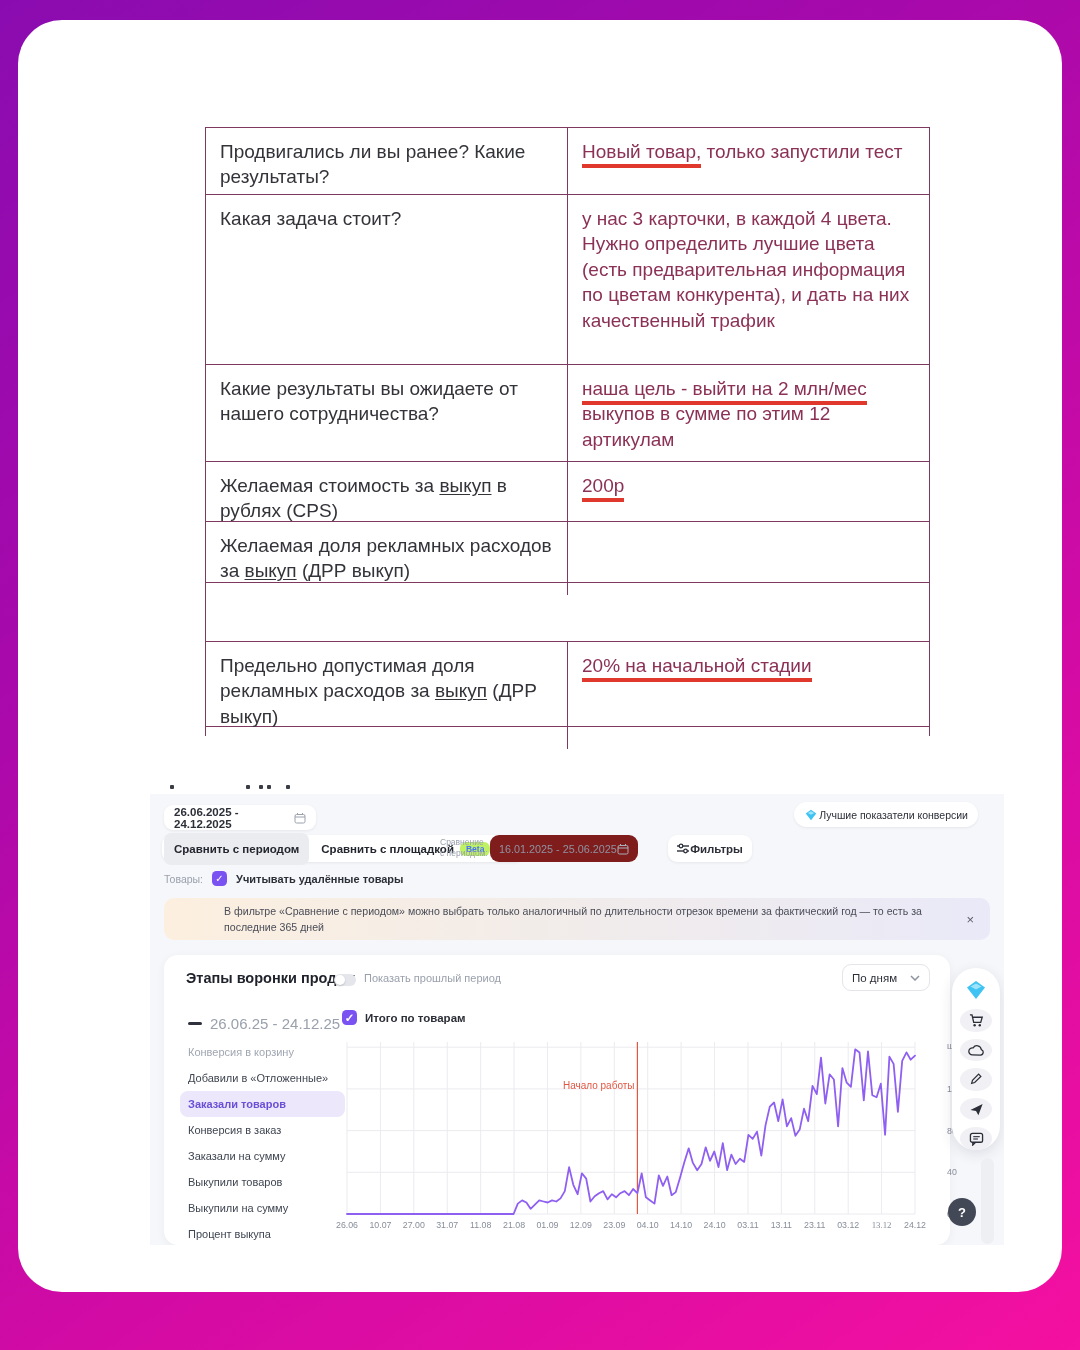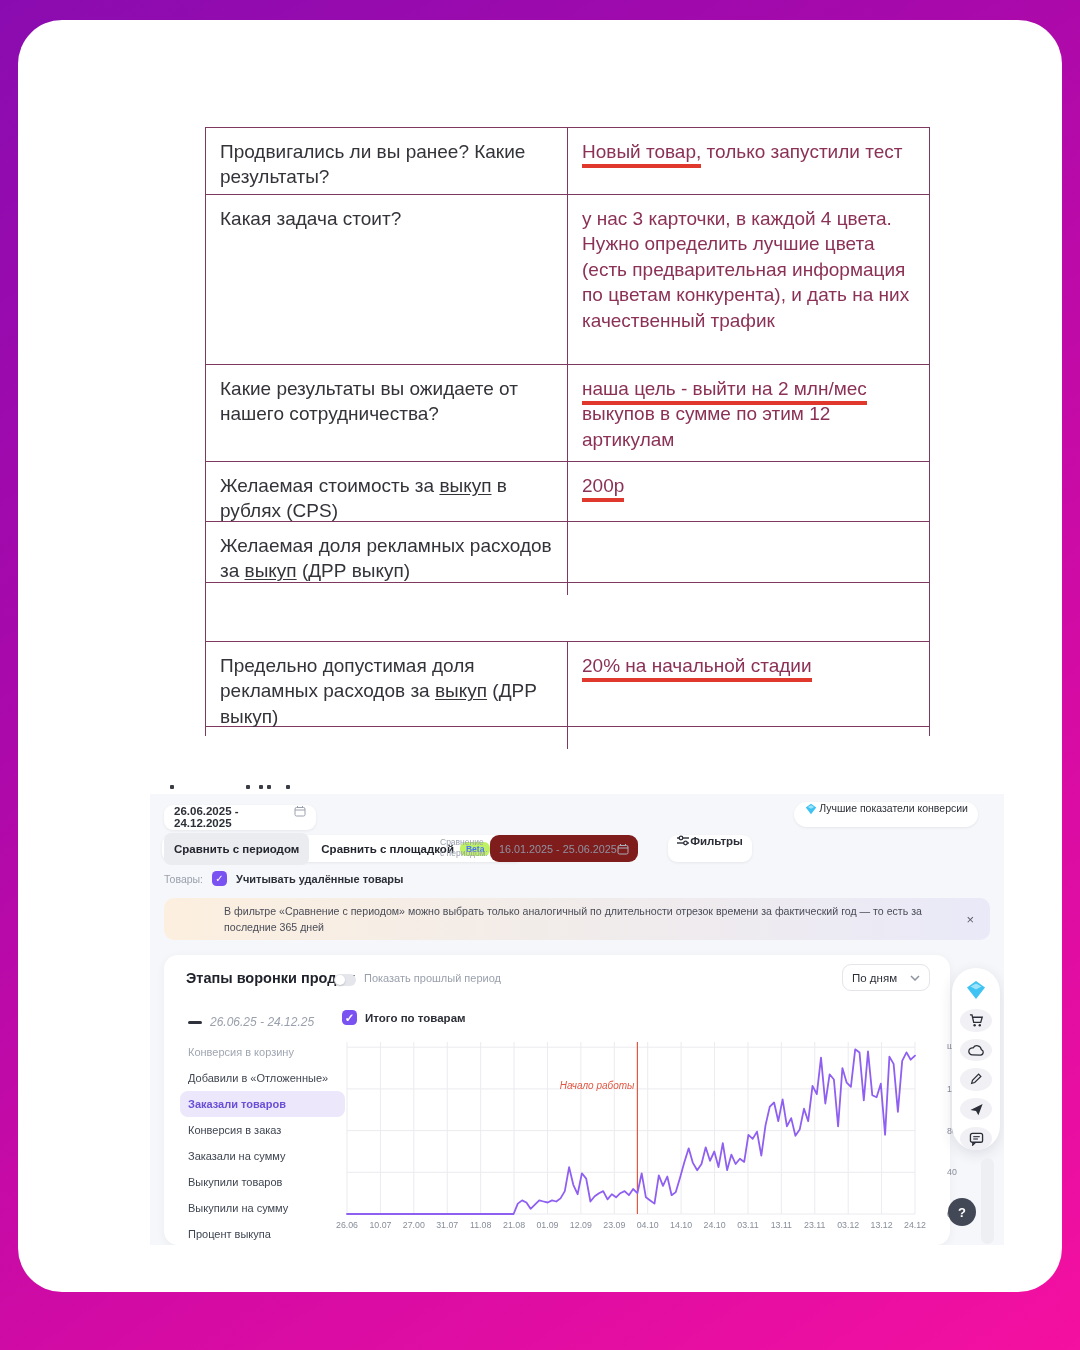--- a/index.html
+++ b/index.html
@@ -20,21 +20,21 @@
   .u-red { border-bottom:4px solid #e0382c; padding-bottom:2px; }
   .u-thin { text-decoration:underline; text-underline-offset:2px; }
 
   
   .dash { position:absolute; left:132px; top:758px; width:854px; height:467px;
           background:#f6f7fa; overflow:hidden; font-size:11px; color:#2c2f38; }
   .tophat { position:absolute; left:0; top:0; width:100%; height:16px; background:#fff; }
   .dot { position:absolute; top:7px; width:4px; height:4px; background:#3a3d46; border-radius:1px; }
 
   .wbtn { background:#fff; border-radius:9px; box-shadow:0 1px 3px rgba(20,20,40,.07);
-          display:flex; align-items:flex-start; gap:1px; padding:0 10px; position:absolute; }
+          display:flex; align-items:center; gap:1px; padding:0 10px; position:absolute; }
   .date-btn { left:14px; top:27px; width:152px; height:25px; font-weight:bold; font-size:11.5px; justify-content:space-between; }
   .conv-pill { right:26px; top:24px; height:25px; font-size:10.5px; border-radius:14px; }
 
   .segwrap { position:absolute; left:12px; top:57px; height:27px; background:#fff; border-radius:9px;
              box-shadow:0 1px 3px rgba(20,20,40,.07); display:flex; align-items:center; padding:2px; gap:2px; }
   .seg { height:23px; display:flex; align-items:center; gap:6px; padding:16px 10px; border-radius:7px;
          font-size:11.5px; font-weight:bold; color:#23262e; }
   .seg.sel { background:#ebecf0; }
   .beta { background:#bef264; color:#4a72f5; font-size:8.5px; font-weight:bold; border-radius:6px; padding:2px 6px; }
   .mini-toggle { width:16px; height:9px; border-radius:5px; background:#c9cfdb; position:relative; }
@@ -62,33 +62,33 @@
   .panel-title { position:absolute; left:22px; top:15px; font-size:14.5px; font-weight:bold; color:#1f222b; }
   .switch { position:absolute; left:170px; top:19px; width:22px; height:12px; border-radius:7px; background:#e4e6ec; }
   .switch::after { content:''; position:absolute; left:1px; top:1px; width:10px; height:10px; border-radius:50%;
                    background:#fff; box-shadow:0 1px 2px rgba(0,0,0,.18); }
   .switch-label { position:absolute; left:200px; top:17px; font-size:11px; color:#9aa0ac; }
   .gran-select { position:absolute; right:20px; top:9px; width:88px; height:27px; background:#fff;
                  border:1px solid #e4e4ea; border-radius:9px; display:flex; align-items:center;
                  justify-content:space-between; padding:0 9px; font-size:11.5px; }
   .legend { position:absolute; left:24px; top:60px; display:flex; align-items:center; gap:8px; }
   .dashline { width:14px; height:3px; border-radius:2px; background:#2f323c; }
-  .legend-date { font-size:12px; color:#9aa0ac;font-style:italic; }
+  .legend-date { font-size:15px; color:#9aa0ac; }
   .legend2 { position:absolute; left:178px; top:55px; display:flex; align-items:center; gap:8px; }
   .legend2 span { font-size:11.5px; font-weight:bold; }
 
   .stages { position:absolute; left:16px; top:84px; width:165px; }
   .stage { height:26px; display:flex; align-items:center; font-size:11px; color:#3f4551; padding:0 8px;
            white-space:nowrap; border-radius:8px; }
   .stage.muted { color:#a0a6b1; }
   .stage.sel { background:#ece7fb; color:#6a4fd8; font-weight:bold; }
 
   .plot { position:absolute; left:183px; top:87px; width:568px; height:172px; }
   .plot svg { position:absolute; left:0; top:0; width:100%; height:100%; overflow:visible; }
-  .marker-label { position:absolute; top:38px; font-size:10px; color:#e25743; transform:translateX(-104%); white-space:nowrap;font-style:italic; }
+  .marker-label { position:absolute; top:38px; font-size:10px; color:#e25743; transform:translateX(-104%); white-space:nowrap; }
   .xaxis { position:absolute; left:0; top:178px; width:100%; height:12px; }
   .xaxis span { position:absolute; transform:translateX(-50%); font-size:8.8px; color:#878d99; white-space:nowrap; }
   .yaxis { position:absolute; left:100%; top:0; height:100%; width:30px; }
   .yaxis span { position:absolute; left:8px; transform:translateY(-50%); font-size:8.8px; color:#878d99;padding-left:24px; }
 
   .toolbar { position:absolute; left:802px; top:190px; width:48px; height:182px; background:#fff;
              border-radius:24px; box-shadow:0 4px 14px rgba(40,40,70,.12);
              display:flex; flex-direction:column; align-items:center; padding-top:10px; gap:7px; }
   .tb-circle { width:32px; height:32px; border-radius:50%; background:#f1f1f5; display:flex;
                align-items:center; justify-content:center; }
@@ -288,21 +288,21 @@
             <span style="left: 35.2941%;">01.09</span>
             <span style="left: 41.1765%;">12.09</span>
             <span style="left: 47.0588%;">23.09</span>
             <span style="left: 52.9412%;">04.10</span>
             <span style="left: 58.8235%;">14.10</span>
             <span style="left: 64.7059%;">24.10</span>
             <span style="left: 70.5882%;">03.11</span>
             <span style="left: 76.4706%;">13.11</span>
             <span style="left: 82.3529%;">23.11</span>
             <span style="left: 88.2353%;">03.12</span>
-            <span style="left: 94.1176%;">13.12</span>
+            <span style="left: 94.1176%; font-family: Liberation Serif, serif;">13.12</span>
             <span style="left: 100%;">24.12</span>
           </div>
         <div class="yaxis">
             <span style="top: 100%;">0</span>
             <span style="top: 75.7576%;">40</span>
             <span style="top: 51.5152%;">80</span>
             <span style="top: 27.2727%;">120</span>
             <span style="top: 4px;">шт</span>
           </div>
       </div>

